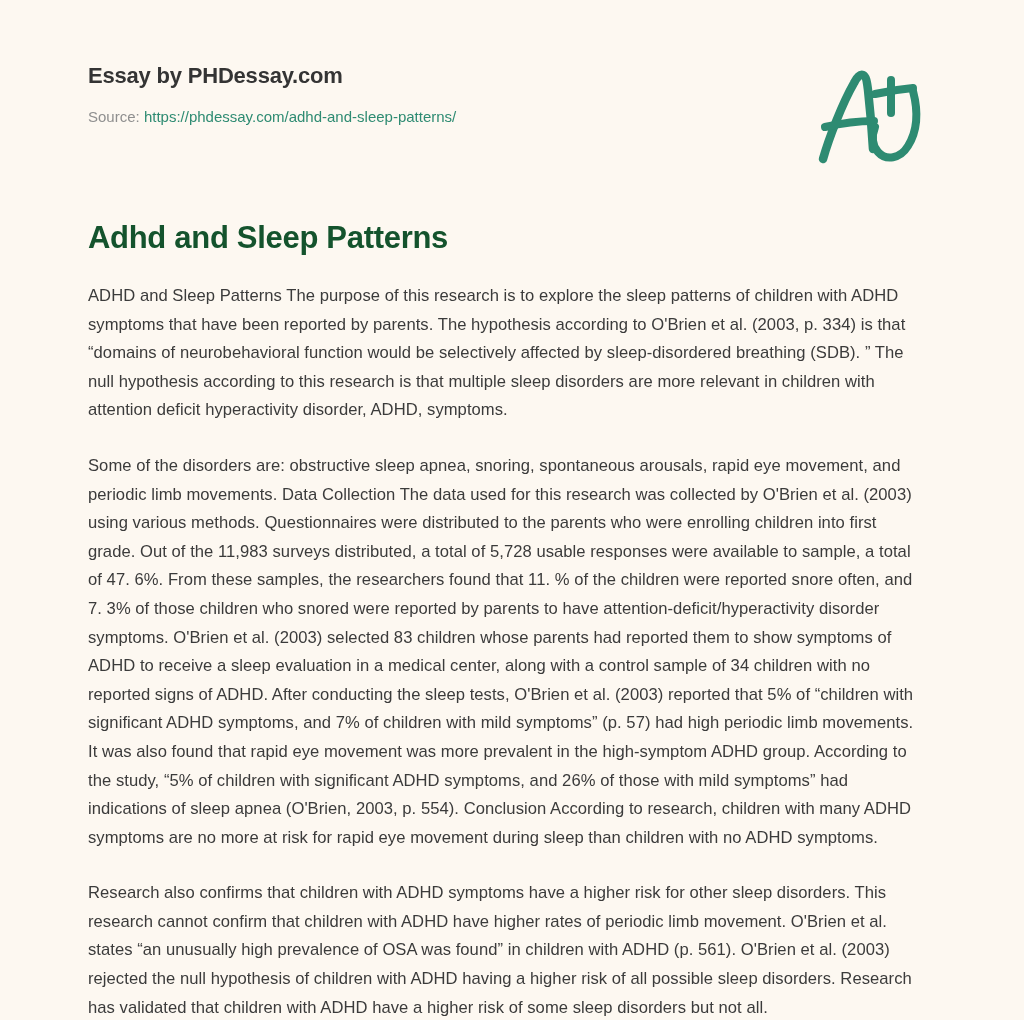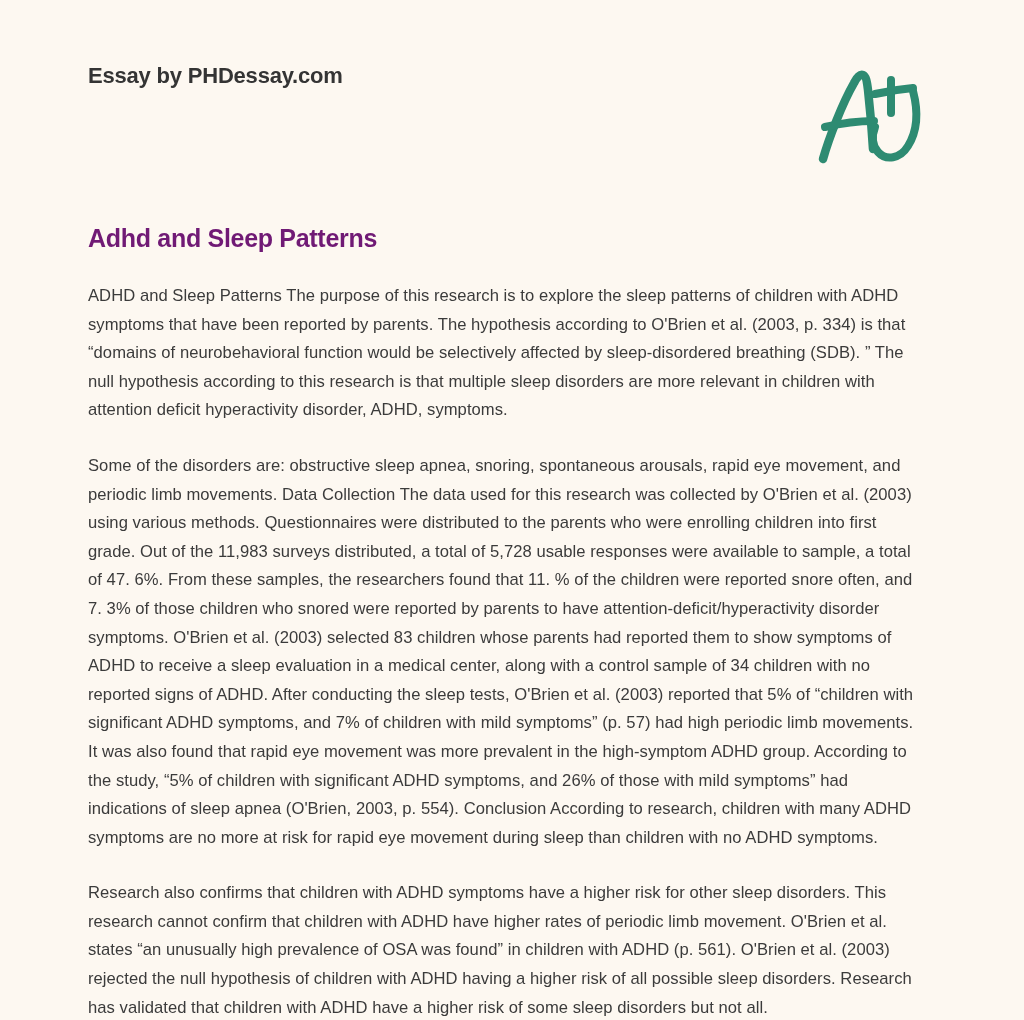--- a/index.html
+++ b/index.html
@@ -71,23 +71,23 @@
     width: 118px;
     height: 100px;
   }
 
   
   .doc-title {
     position: absolute;
     left: 88px;
     top: 218px;
     margin: 0;
-    font-size: 25px;
+    font-size: 31px;
     font-weight: bold;
-    color: #701a75;
+    color: #14532d;
     letter-spacing: -0.3px;
     line-height: 40px;
   }
 
   
   .body-copy {
     position: absolute;
     left: 88px;
     top: 282px;
     width: 845px;
@@ -106,20 +106,24 @@
     margin-bottom: 0;
   }
 </style>
 </head>
 <body>
 
 <div class="page">
 
   <div class="header">
     <div class="brand-line">Essay by PHDessay.com</div>
+    <div class="source-line">
+      <span class="source-label">Source:</span>
+      <span class="source-url">https://phdessay.com/adhd-and-sleep-patterns/</span>
+    </div>
   </div>
 
   <div class="logo">
     <svg viewBox="0 0 118 100" xmlns="http://www.w3.org/2000/svg">
       <g fill="none" stroke="#2e8b72" stroke-linecap="round" stroke-linejoin="round">
 
         <path d="M11 93 C 17 72, 30 38, 42 17 C 45 11, 48 8, 51 9 C 54 10, 55 16, 56 24 C 58 42, 60 66, 61 83" stroke-width="8.5"></path>
 
         <path d="M13 61 C 26 58, 44 55, 62 55" stroke-width="8"></path>
 

